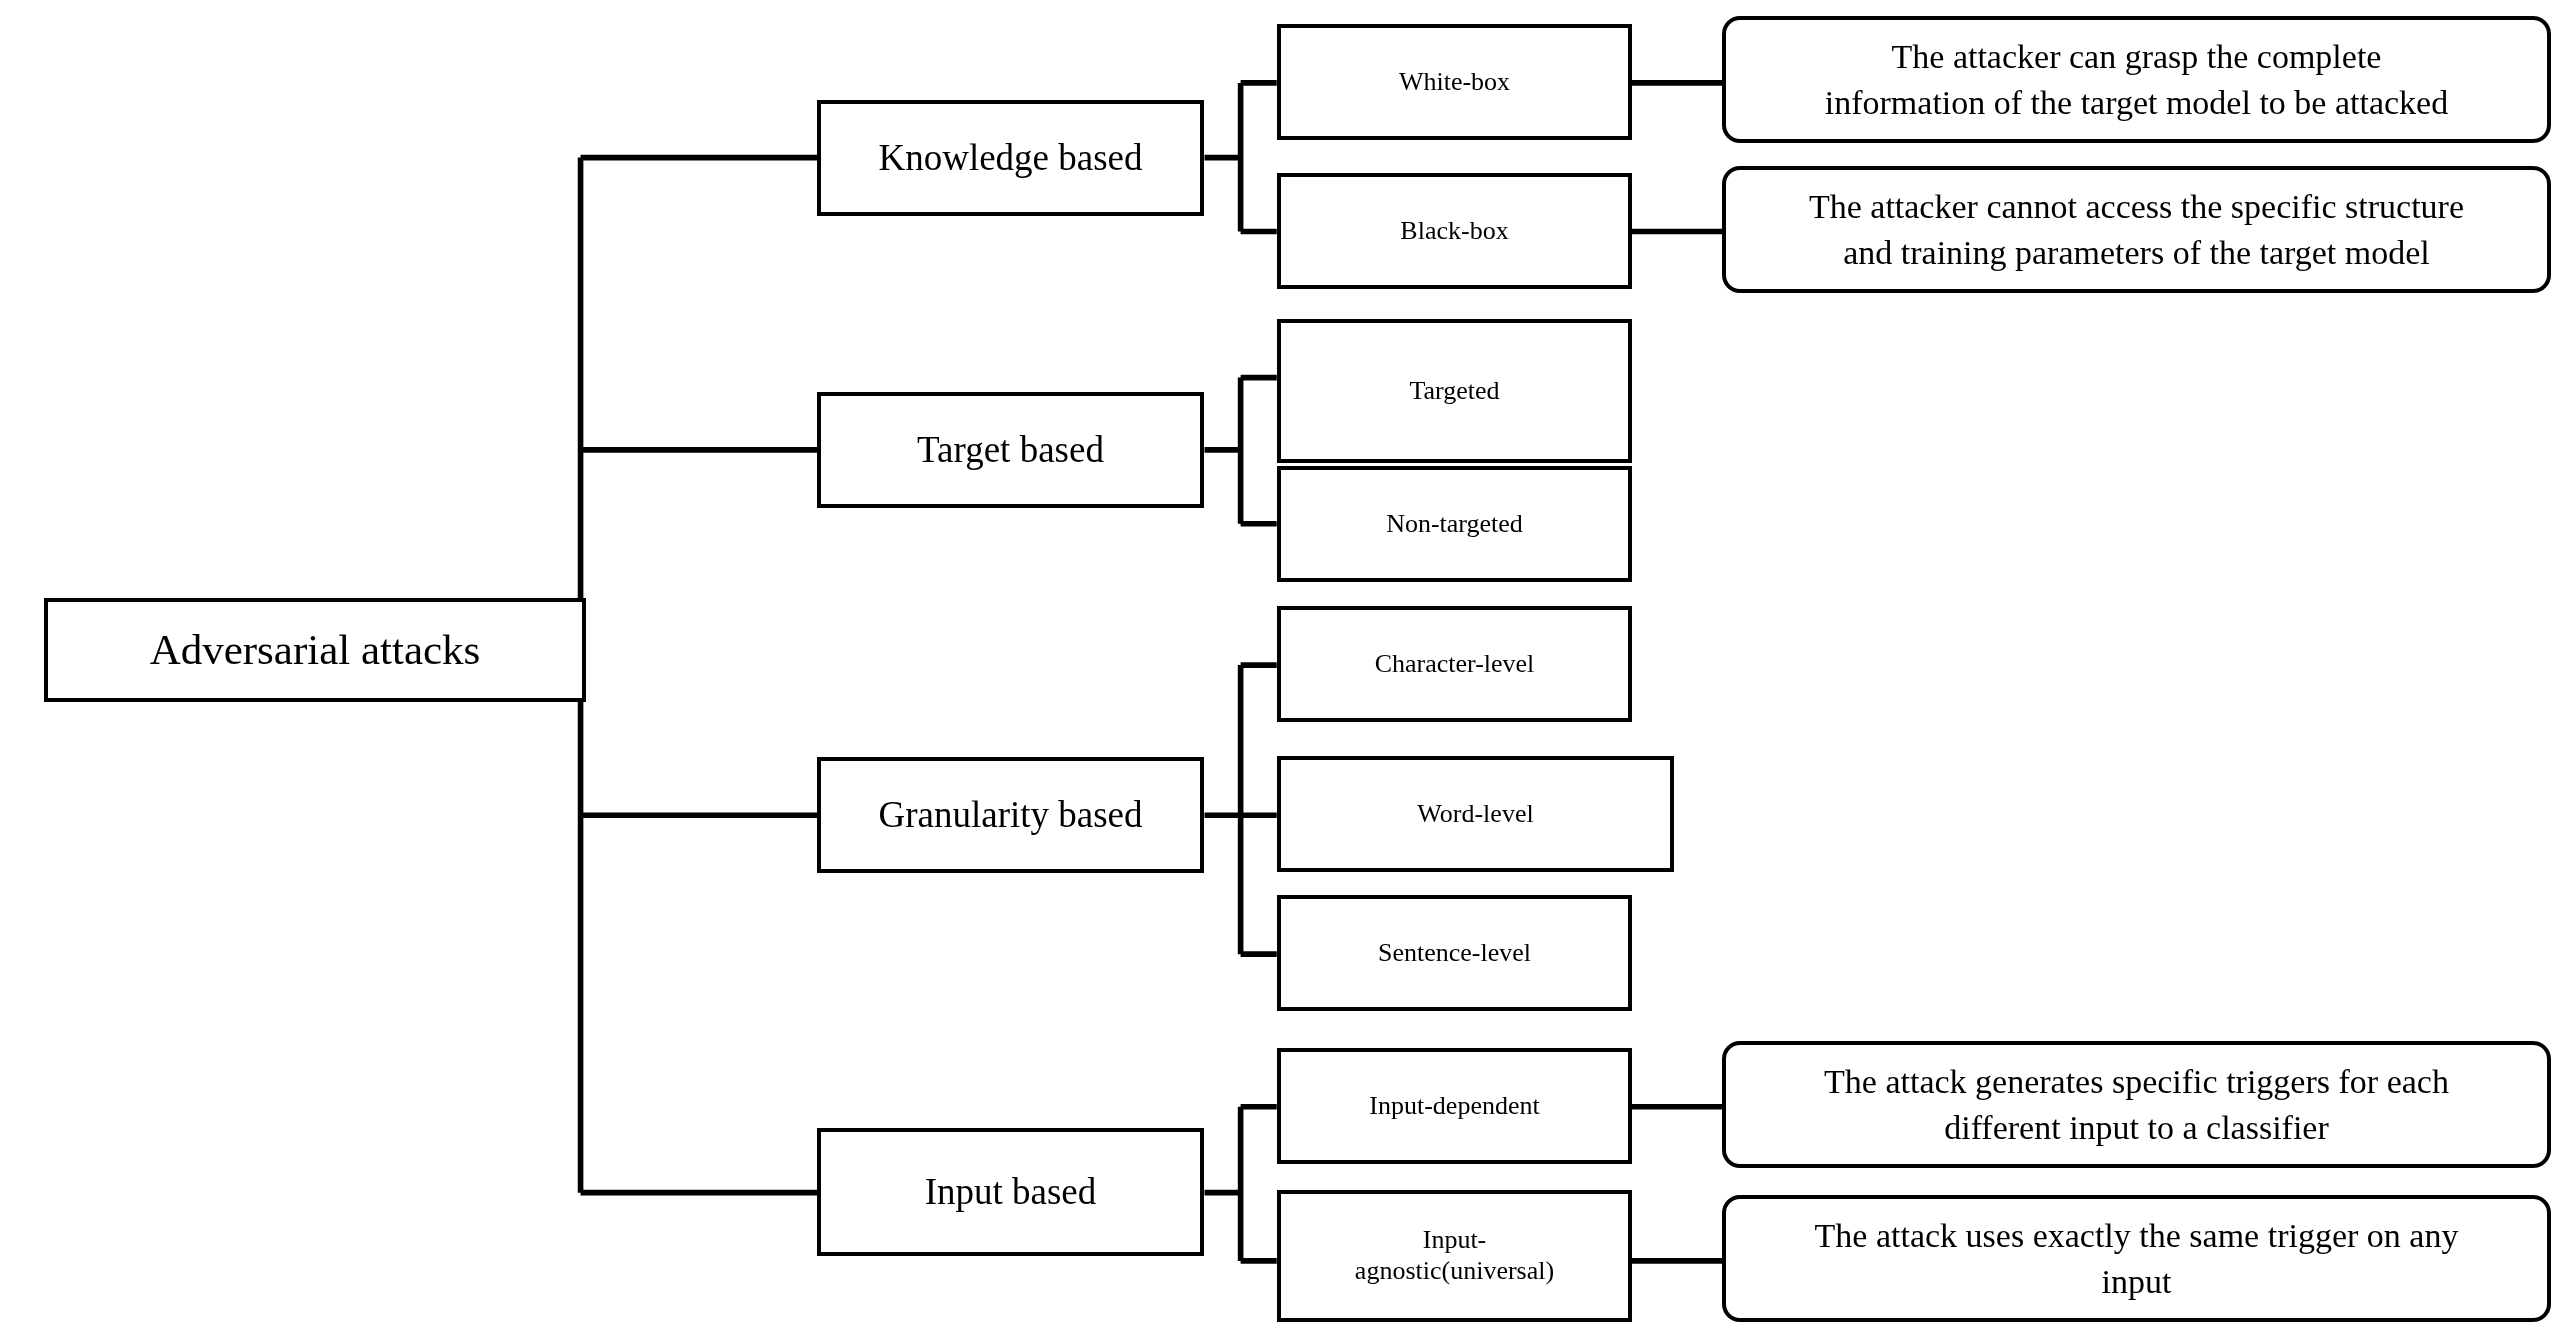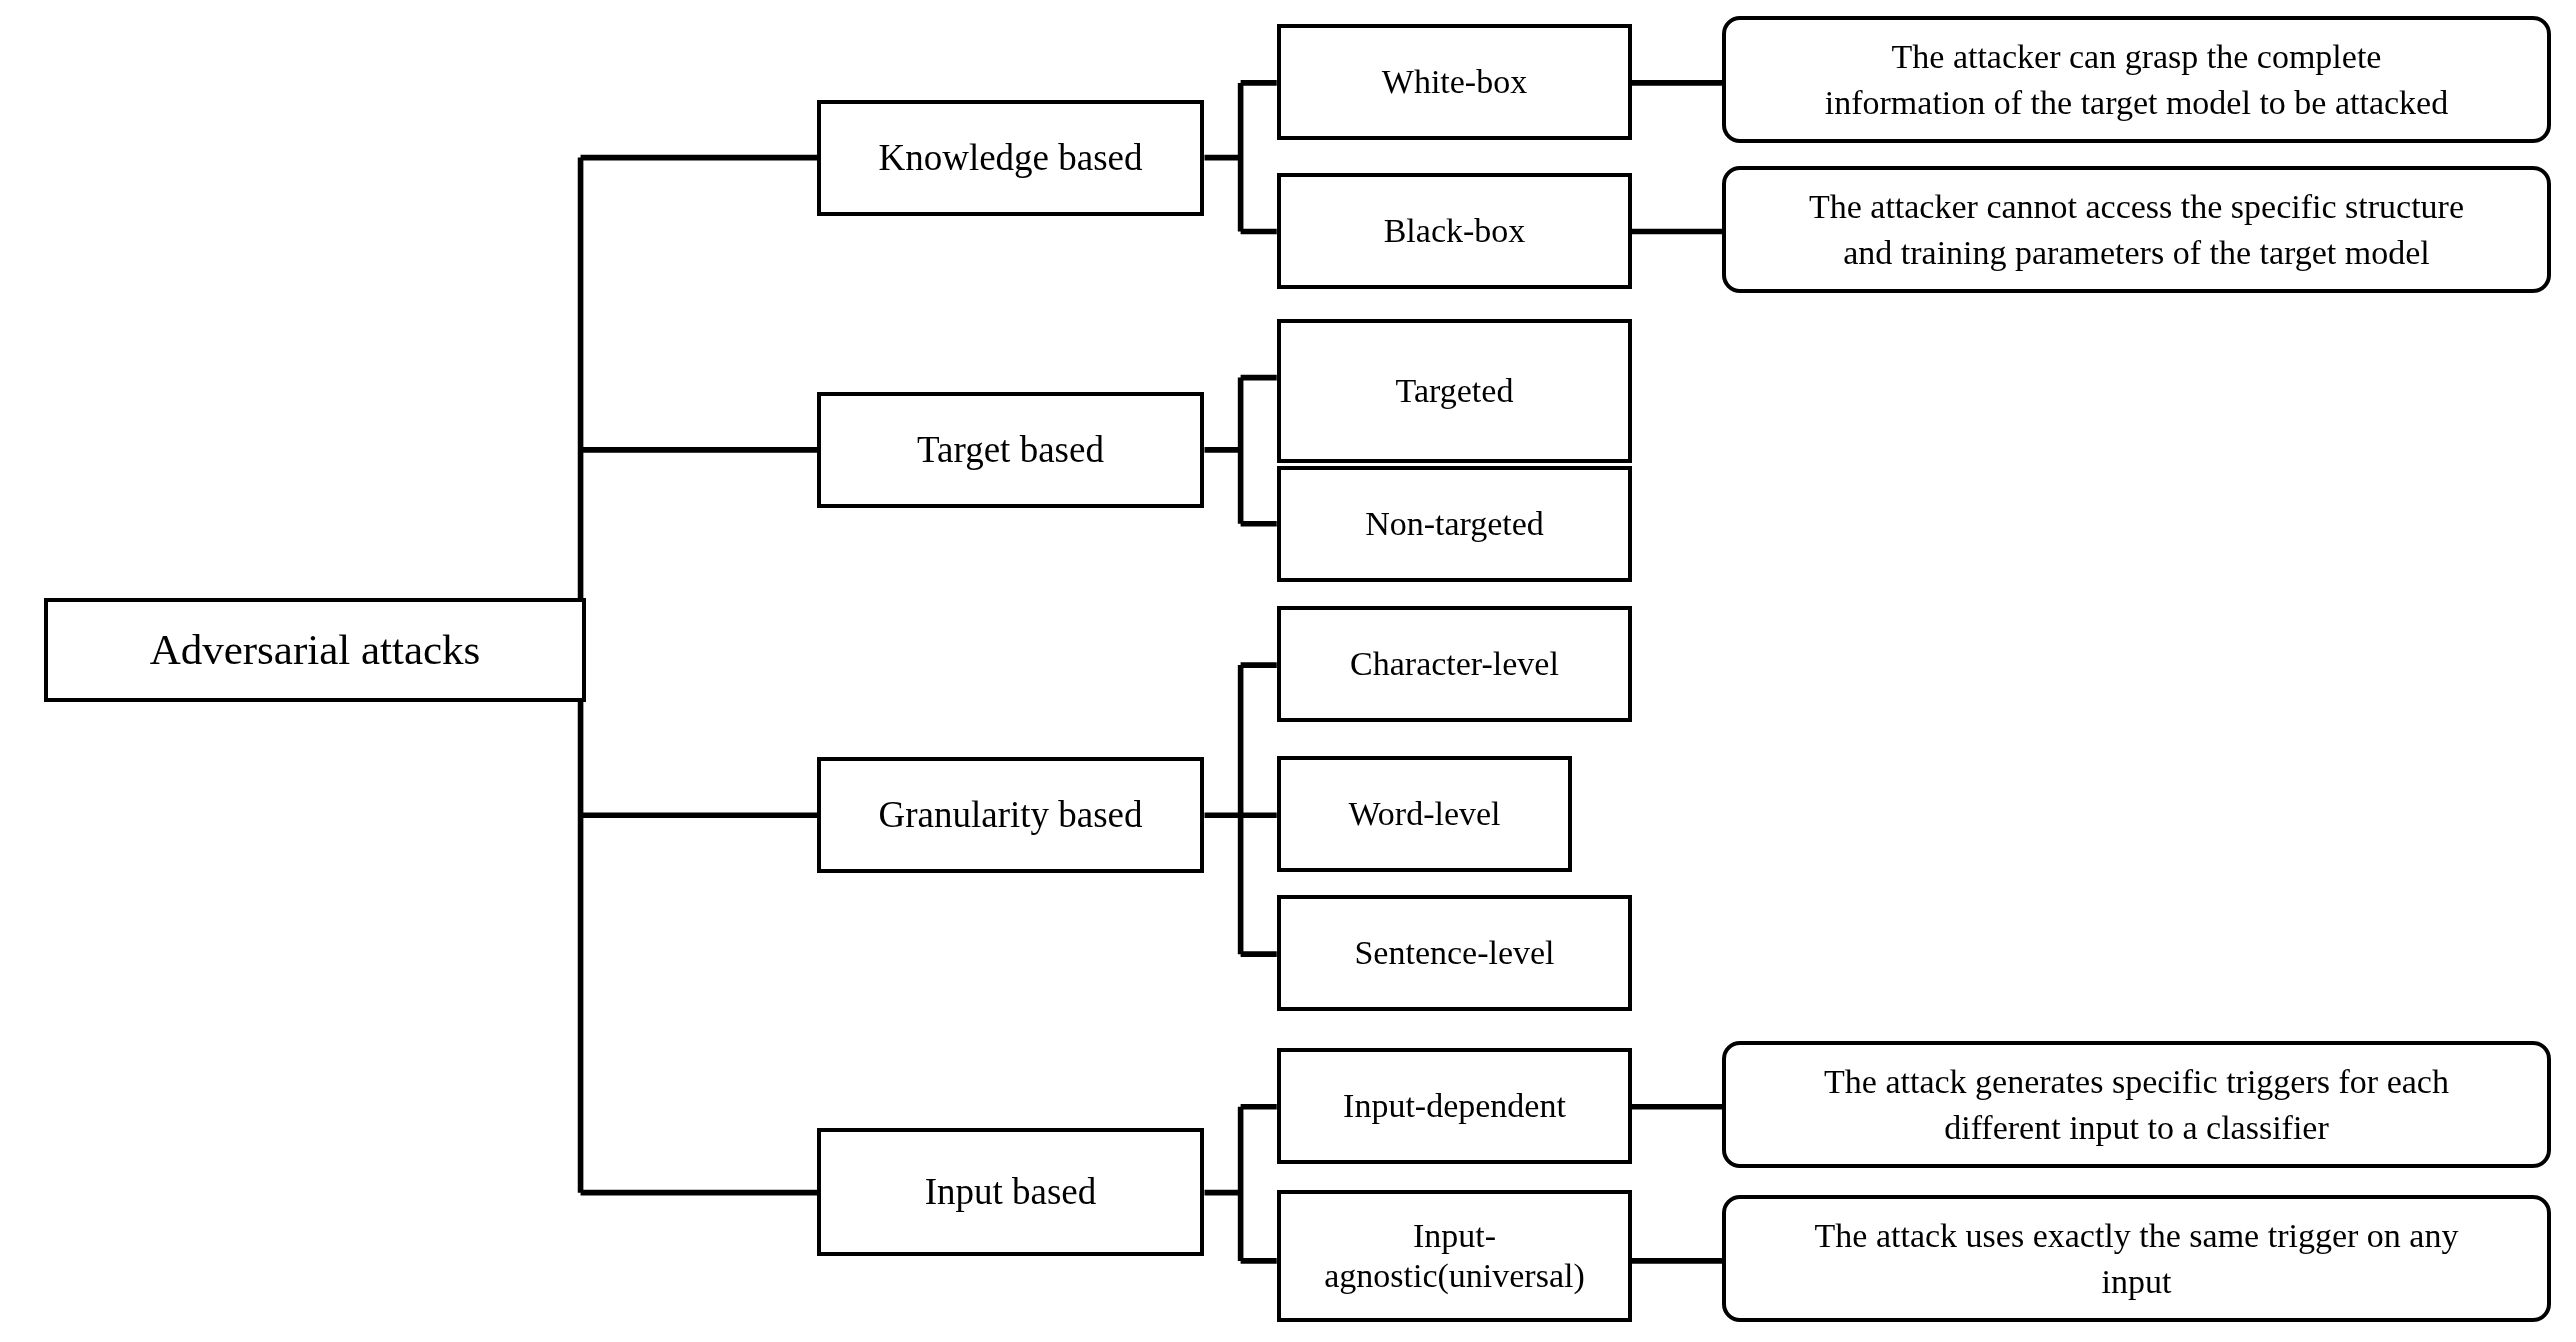--- a/index.html
+++ b/index.html
@@ -51,21 +51,21 @@
   .lvl-root {
     font-size: 43px;
     margin-left: 20px;
   }
   
   .lvl-cat {
     font-size: 37px;
   }
   
   .lvl-type {
-    font-size: 34px;
+    font-size: 26px;
   }
   
   .lvl-desc {
     font-size: 34px;
     border-radius: 18px;
   }
   .lvl-desc .node-label {
     line-height: 1.34;
     padding: 0 14.5px;
   }
@@ -154,21 +154,21 @@
   </div>
 
   <div class="node lvl-type" style="left:1277px; top:466px; width:355px; height:116px;">
     <span class="node-label">Non-targeted</span>
   </div>
 
   <div class="node lvl-type" style="left:1277px; top:606px; width:355px; height:116px;">
     <span class="node-label">Character-level</span>
   </div>
 
-  <div class="node lvl-type" style="left:1277px; top:756px; width:295px; height:116px;">
+  <div class="node lvl-type" style="left:1277px; top:756px; width:397px; height:116px;">
     <span class="node-label">Word-level</span>
   </div>
 
   <div class="node lvl-type" style="left:1277px; top:895px; width:355px; height:116px;">
     <span class="node-label">Sentence-level</span>
   </div>
 
   <div class="node lvl-type" style="left:1277px; top:1048px; width:355px; height:116px;">
     <span class="node-label">Input-dependent</span>
   </div>

